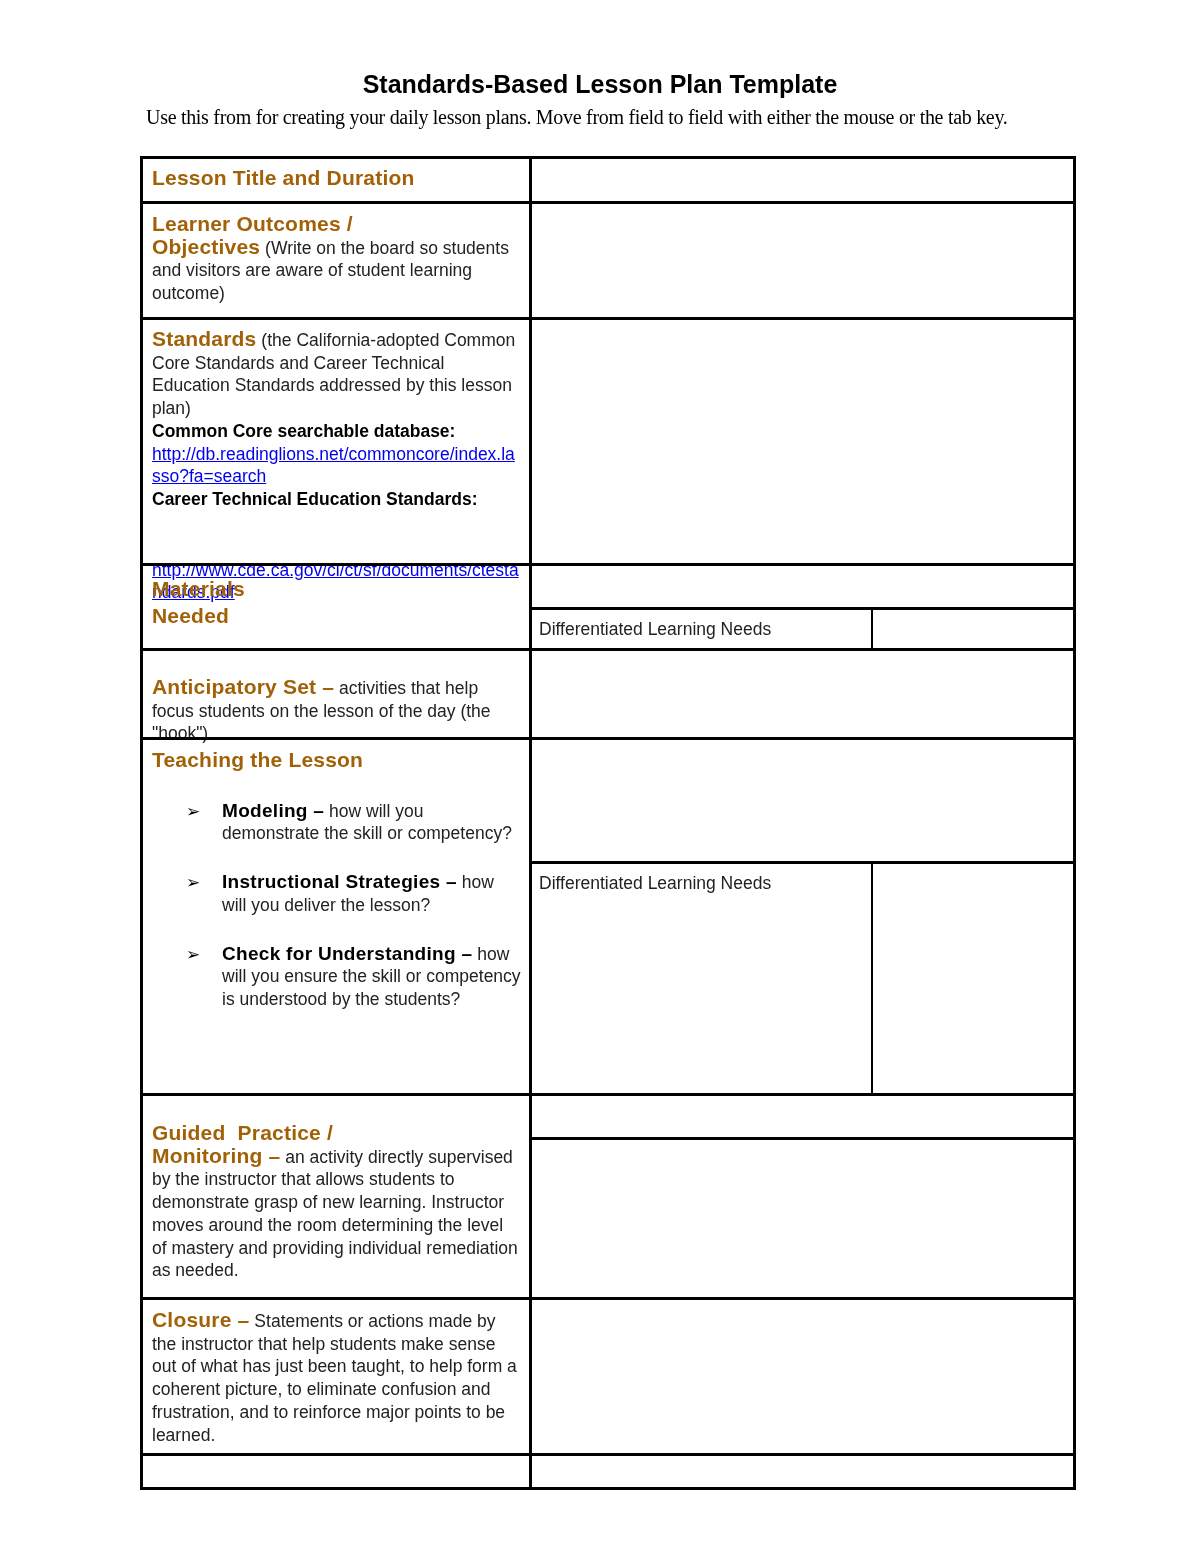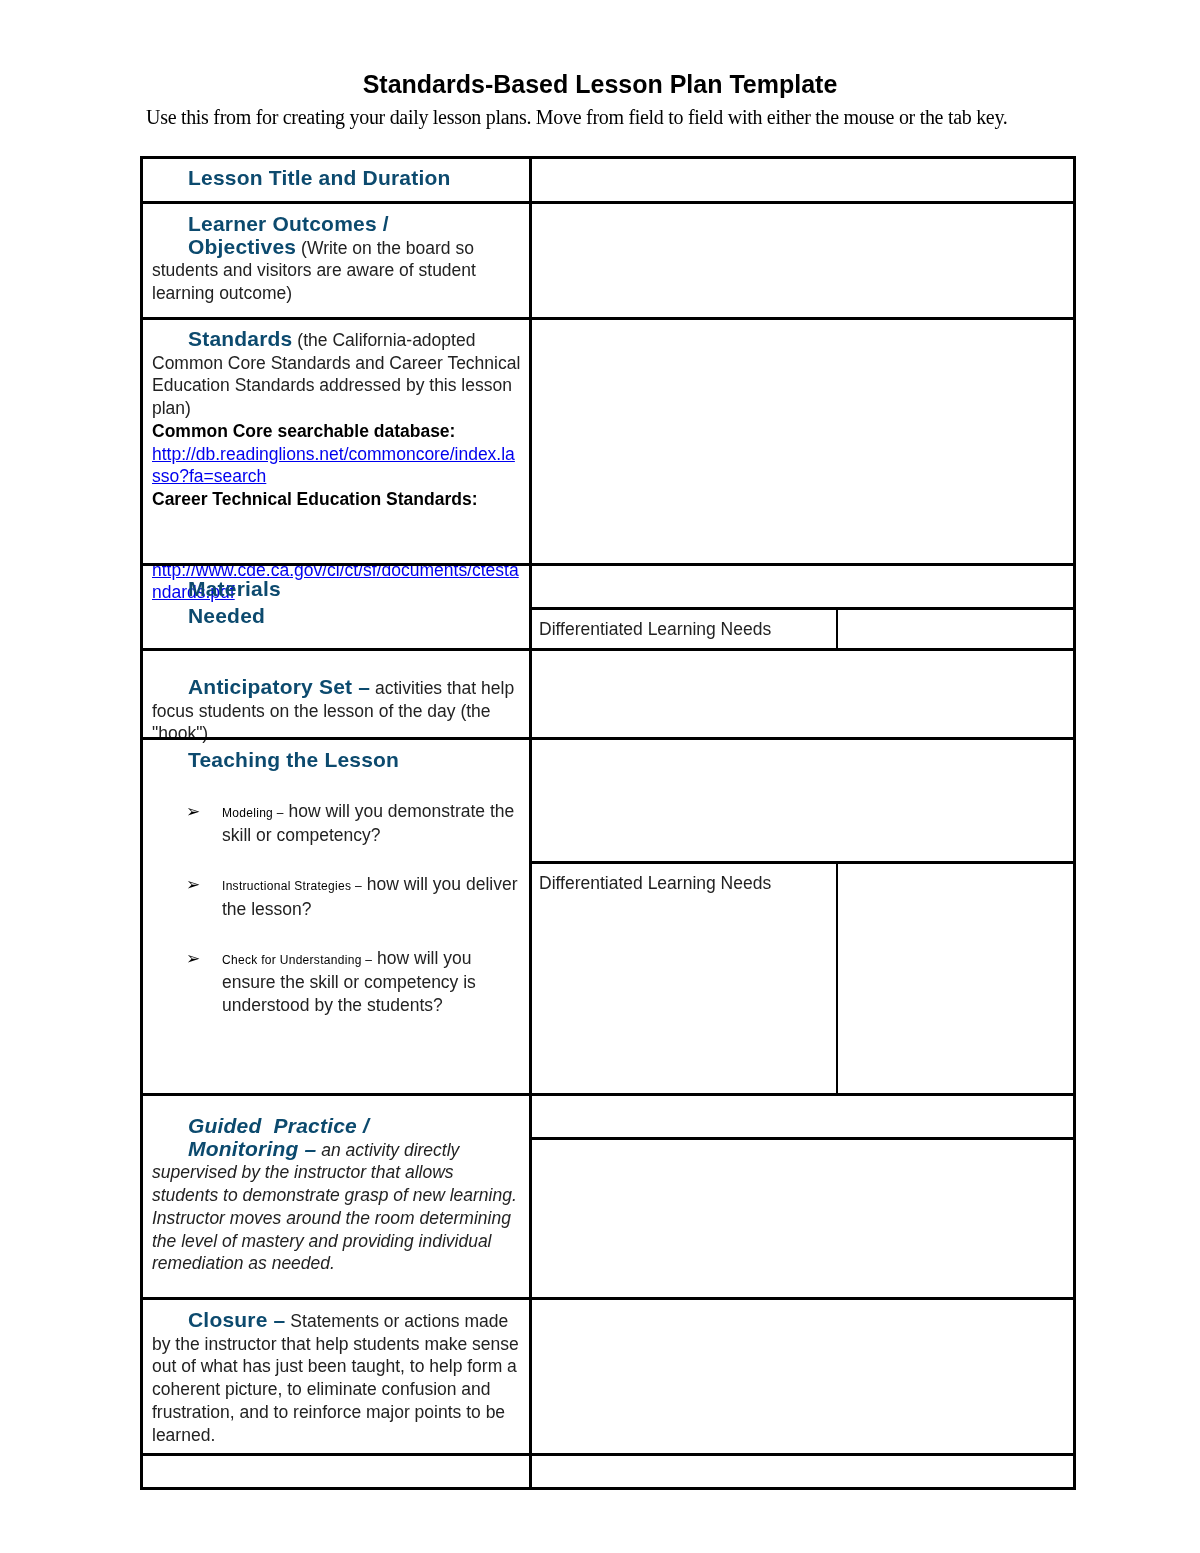--- a/index.html
+++ b/index.html
@@ -4,30 +4,30 @@
   <style>
     html, body { margin: 0; padding: 0; background: #ffffff; }
     body { width: 1200px; height: 1553px; position: relative; font-family: "Liberation Sans", sans-serif; color: #000; }
     .title { position: absolute; left: 0; width: 1200px; top: 70px; text-align: center; font-weight: bold; font-size: 25px; font-family: "Liberation Sans", sans-serif; }
     .intro { position: absolute; left: 146px; top: 104px; width: 930px; font-family: Liberation Serif, serif; font-size: 20px; line-height: 27px; letter-spacing: -0.3px; }
     .grid { position: absolute; left: 140px; top: 156px; width: 936px; height: 1334px; border: 3px solid #000; box-sizing: border-box; }
     .row { position: absolute; left: 0; width: 930px; border-top: 3px solid #000; box-sizing: border-box; }
     .row.first { border-top: none; }
     .lc { position: absolute; left: 0; top: 0; bottom: 0; width: 389px; border-right: 3px solid #000; box-sizing: border-box; padding: 6px 8px 0 9px; font-size: 17.5px; line-height: 22.7px; color: #222; }
     .rc { position: absolute; left: 389px; top: 0; bottom: 0; right: 0; }
-    .h { font-weight: bold; font-size: 21px; color: #0c4a6e; letter-spacing: 0.2px; margin-left: 36px; }
+    .h { font-weight: bold; font-size: 21px; color: #a16207; letter-spacing: 0.2px; }
     .hs { font-weight: bold; color: #000; }
     .link { color: #0000ee; text-decoration: underline; }
     .sub-top { position: absolute; left: 0; right: 0; top: 0; border-bottom: 3px solid #000; box-sizing: border-box; }
     .sub-bot { position: absolute; left: 0; right: 0; bottom: 0; }
-    .dln { position: absolute; left: 0; top: 0; bottom: 0; width: 306px; border-right: 2px solid #000; box-sizing: border-box; padding: 6px 7px; font-size: 17.5px; line-height: 22.7px; color: #222; }
+    .dln { position: absolute; left: 0; top: 0; bottom: 0; width: 341px; border-right: 2px solid #000; box-sizing: border-box; padding: 6px 7px; font-size: 17.5px; line-height: 22.7px; color: #222; }
     .dlv { position: absolute; left: 341px; right: 0; top: 0; bottom: 0; }
     .bullet { position: relative; padding-left: 70px; margin-top: 20px; }
     .bullet .arrow { position: absolute; left: 34px; top: 1px; font-size: 17px; color: #000; }
-    .bullet .bt { font-weight: normal; color: #000; font-size: 12px; letter-spacing: 0.3px; }
+    .bullet .bt { font-weight: bold; color: #000; font-size: 19px; letter-spacing: 0.3px; }
   </style>
 </head>
 <body>
 
 <div class="title">Standards-Based Lesson Plan Template</div>
 <div class="intro">Use this from for creating your daily lesson plans. Move from field to field with either the mouse or the tab key.</div>
 
 <div class="grid">
 
   <div class="row first" style="top:0;height:42px;">
@@ -96,21 +96,21 @@
     <div class="rc">
       <div class="sub-top" style="height:124px;"></div>
       <div class="sub-bot" style="top:124px;">
         <div class="dln" style="padding-top:8px;">Differentiated Learning Needs</div>
         <div class="dlv"></div>
       </div>
     </div>
   </div>
 
   <div class="row" style="top:934px;height:204px;">
-    <div class="lc" style="padding-top:19px;font-style:italic;">
+    <div class="lc" style="padding-top:26px;">
       <div class="h" style="white-space:pre;">Guided  Practice /</div>
       <span class="h">Monitoring –</span><span> an activity directly supervised by the instructor that allows students to demonstrate grasp of new learning.  Instructor moves around the room determining the level of mastery and providing individual remediation as needed.</span>
     </div>
     <div class="rc">
       <div class="sub-top" style="height:44px;"></div>
     </div>
   </div>
 
   <div class="row" style="top:1138px;height:156px;">
     <div class="lc" style="padding-top:9px;">

